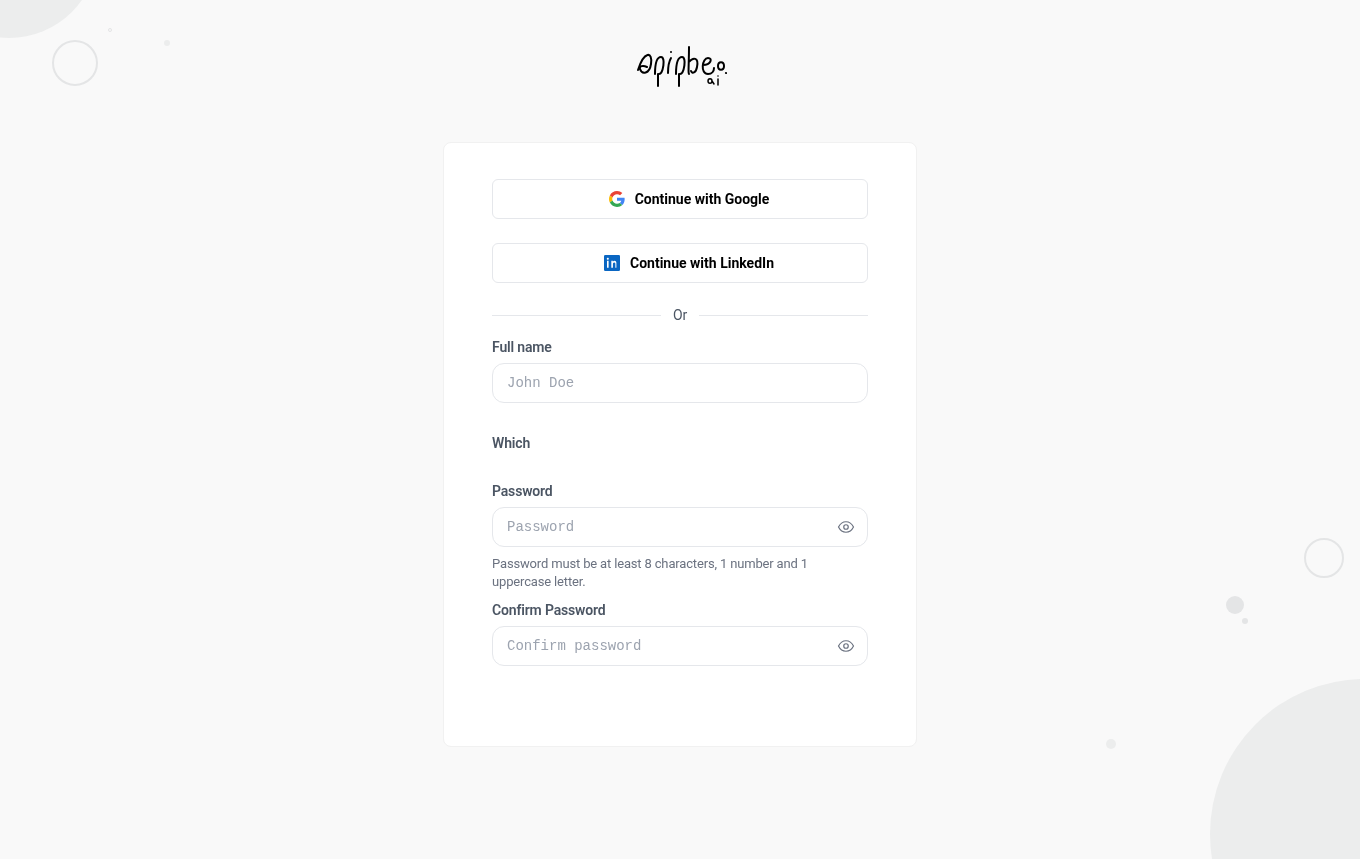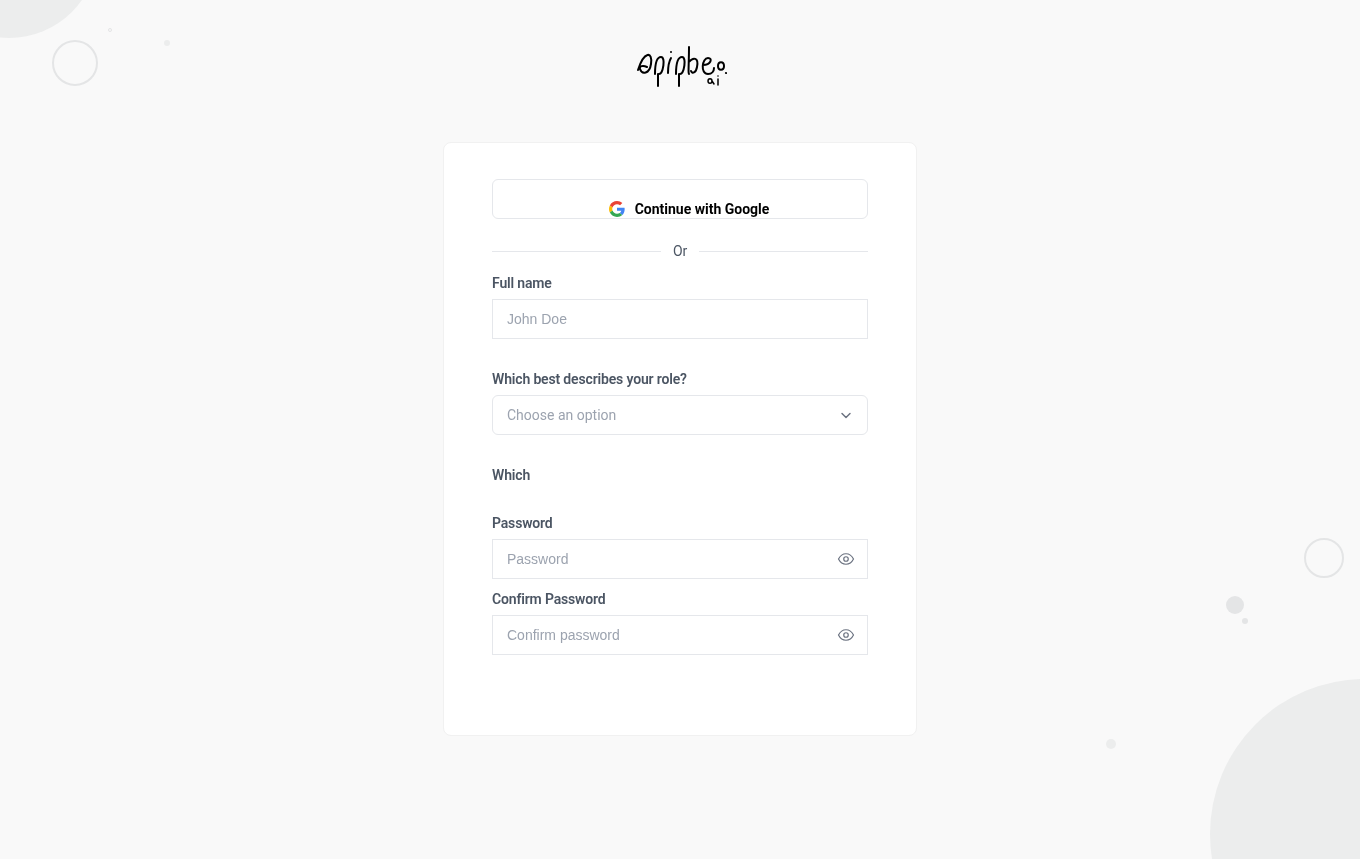--- a/index.html
+++ b/index.html
@@ -72,21 +72,21 @@
     letter-spacing:-0.02em;
   }
 
   .social-btn{
     width:100%;
     height:40px;
     border:1px solid var(--border);
     background:#fff;
     border-radius:6px;
     display:flex;
-    align-items:flex-end;
+    align-items:center;
     justify-content:center;
     gap:10px;
     font-size:14px;
     font-weight:700;
     color:var(--text);
     cursor:pointer;
     margin-bottom:24px;
     font-family:inherit;
     padding-left:24px;
   }
@@ -116,26 +116,26 @@
     font-size:14px;
     font-weight:600;
     color:#4b5563;
     margin-bottom:8px;
   }
   .input-wrap{position:relative;}
   .input{
     width:100%;
     height:40px;
     border:1px solid var(--border);
-    border-radius:0;
+    border-radius:12px;
     padding:0 14px;
     font-size:14px;
     color:var(--text);
     background:#fff;
-    font-family:Liberation Sans, sans-serif;
+    font-family:Liberation Mono, monospace;
   }
   .input.has-icon{padding-right:42px;}
   .input::placeholder{color:var(--placeholder);}
 
   .select-wrap{position:relative;}
   .select{
     width:100%;
     height:40px;
     border:1px solid var(--border);
     border-radius:6px;
@@ -228,62 +228,61 @@
           <path fill="#EA4335" d="M24 9.5c3.54 0 6.71 1.22 9.21 3.6l6.85-6.85C35.9 2.38 30.47 0 24 0 14.62 0 6.51 5.38 2.56 13.22l7.98 6.19C12.43 13.72 17.74 9.5 24 9.5z"></path>
           <path fill="#4285F4" d="M46.98 24.55c0-1.57-.15-3.09-.38-4.55H24v9.02h12.94c-.58 2.96-2.26 5.48-4.78 7.18l7.73 6c4.51-4.18 7.09-10.36 7.09-17.65z"></path>
           <path fill="#FBBC05" d="M10.53 28.59c-.48-1.45-.76-2.99-.76-4.59s.27-3.14.76-4.59l-7.98-6.19C.92 16.46 0 20.12 0 24c0 3.88.92 7.54 2.56 10.78l7.97-6.19z"></path>
           <path fill="#34A853" d="M24 48c6.48 0 11.93-2.13 15.89-5.81l-7.73-6c-2.15 1.45-4.92 2.3-8.16 2.3-6.26 0-11.57-4.22-13.47-9.91l-7.98 6.19C6.51 42.62 14.62 48 24 48z"></path>
           <path fill="none" d="M0 0h48v48H0z"></path>
         </svg>
       </span>
       <span>Continue with Google</span>
     </button>
 
+    <button class="social-btn">
+      <span>
+        <svg viewBox="0 0 24 24">
+          <rect width="24" height="24" rx="2" fill="#0A66C2"></rect>
+          <path fill="#fff" d="M6.94 8.5H4.5V19h2.44V8.5zm-1.22-1.3c.84 0 1.52-.68 1.52-1.52S6.56 4.16 5.72 4.16 4.2 4.84 4.2 5.68s.68 1.52 1.52 1.52zM19.5 19h-2.44v-5.1c0-1.22-.02-2.78-1.7-2.78-1.7 0-1.96 1.32-1.96 2.7V19H10.96V8.5h2.34v1.44h.04c.32-.62 1.12-1.28 2.3-1.28 2.46 0 2.92 1.62 2.92 3.72V19z"></path>
+        </svg>
+      </span>
+      <span>Continue with LinkedIn</span>
+    </button>
 
     <div class="divider">
       <span>Or</span>
     </div>
 
     <div class="field">
       <label class="field-label">Full name</label>
       <div class="input-wrap">
         <input class="input" type="text" placeholder="John Doe" style="">
       </div>
     </div>
 
 
-    <div class="field">
-      <label class="field-label">Which best describes your role?</label>
-      <div class="select-wrap">
-        <button type="button" class="select" style="text-align:left;">Choose an option</button>
-        <span class="chevron">
-          <svg viewBox="0 0 20 20" fill="none" stroke="currentColor" stroke-width="1.8" stroke-linecap="round" stroke-linejoin="round">
-            <polyline points="5 8 10 13 15 8"></polyline>
-          </svg>
-        </span>
-      </div>
-    </div>
 
     <div class="field">
       <label class="field-label">Which</label>
     </div>
 
     <div class="field tight">
       <label class="field-label">Password</label>
       <div class="input-wrap">
         <input class="input has-icon" type="password" placeholder="Password" style="">
         <button type="button" class="eye-btn">
           <span>
             <svg viewBox="0 0 24 24" fill="none" stroke="currentColor" stroke-width="1.6" stroke-linecap="round" stroke-linejoin="round">
               <path d="M2 12s3.5-7 10-7 10 7 10 7-3.5 7-10 7S2 12 2 12z"></path>
               <circle cx="12" cy="12" r="3"></circle>
             </svg>
           </span>
         </button>
       </div>
+      <div class="help-text">Password must be at least 8 characters, 1 number and 1 uppercase letter.</div>
     </div>
 
     <div class="field" style="margin-top:12px;">
       <label class="field-label">Confirm Password</label>
       <div class="input-wrap">
         <input class="input has-icon" type="password" placeholder="Confirm password" style="">
         <button type="button" class="eye-btn">
           <span>
             <svg viewBox="0 0 24 24" fill="none" stroke="currentColor" stroke-width="1.6" stroke-linecap="round" stroke-linejoin="round">
               <path d="M2 12s3.5-7 10-7 10 7 10 7-3.5 7-10 7S2 12 2 12z"></path>

